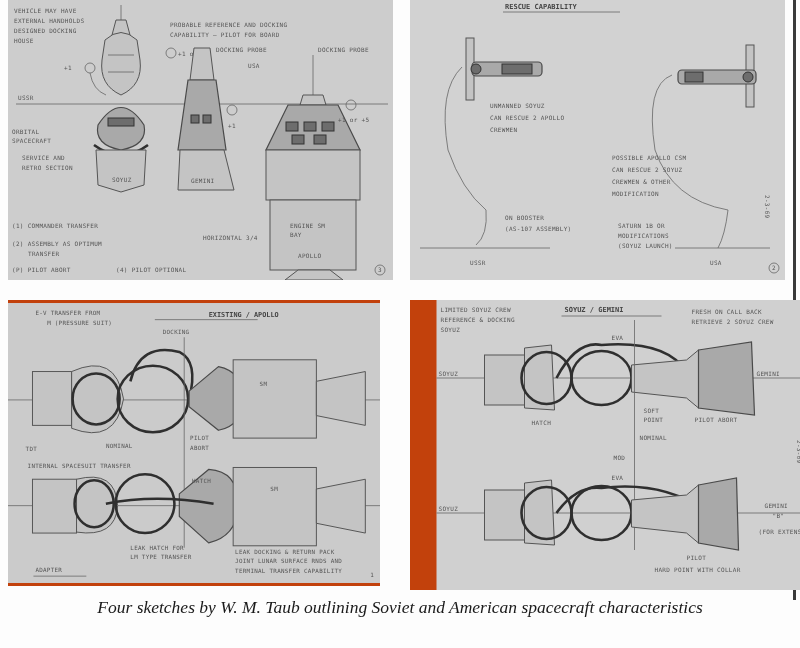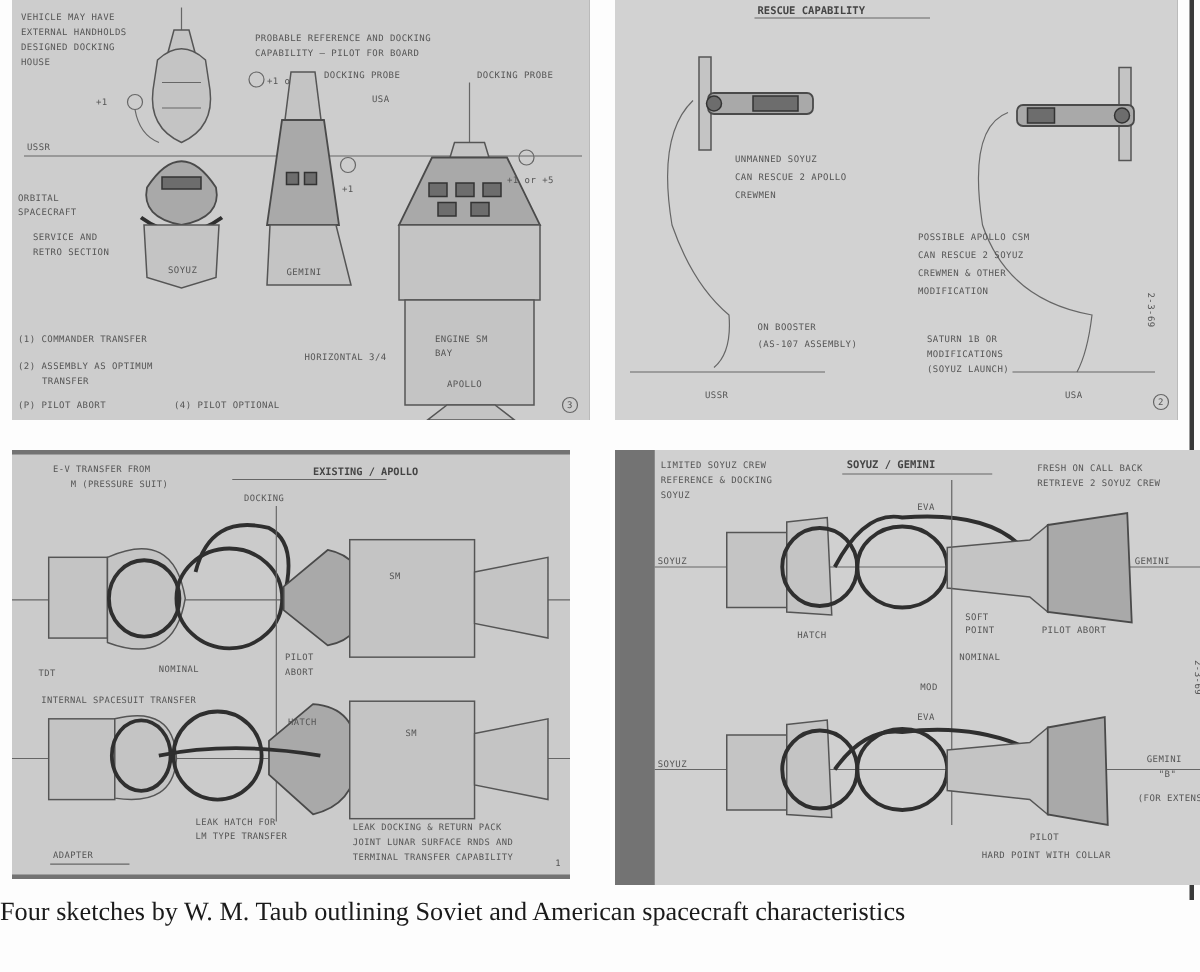--- a/index.html
+++ b/index.html
@@ -1,31 +1,31 @@
 <!DOCTYPE html>
 <html><head>
 <meta charset="utf-8">
 <style>
   html, body { margin:0; padding:0; }
   body { width:800px; height:648px; background:#fdfdfd; position:relative; overflow:hidden; font-family:"Liberation Serif", serif; }
-  .panel { position:absolute; background:#737373; overflow:hidden; }
+  .panel { position:absolute; background:#c2410c; overflow:hidden; }
   .panel svg { position:absolute; left:0; top:0; width:100%; height:100%; }
   .hand { font-family:"DejaVu Sans Mono", monospace; fill:#555; font-size:6px; letter-spacing:0.3px; }
   .hand-b { font-family:"DejaVu Sans Mono", monospace; fill:#444; font-size:7px; font-weight:bold; }
   .ink-thin { stroke:#666; fill:none; stroke-width:0.8; }
   .ink-heavy { stroke:#2f2f2f; fill:none; stroke-width:2.6; }
   .fill-mid { fill:#a9a9a9; stroke:#4a4a4a; stroke-width:1.2; }
   .fill-light { fill:#c4c4c4; stroke:#555; stroke-width:1; }
   .fill-dark { fill:#6d6d6d; stroke:#333; stroke-width:1; }
   #p1 { left:8px; top:0px; width:385px; height:280px; }
   #p2 { left:410px; top:0px; width:375px; height:280px; }
   #p3 { left:8px; top:300px; width:372px; height:286px; }
   #p4 { left:410px; top:300px; width:428px; height:290px; }
   .edge { position:absolute; right:4px; top:0; width:3px; height:600px; background:#3a3a3a; }
-  .caption { position:absolute; left:0; width:800px; top:597px; font-size:17.5px; line-height:21px; color:#1a1a1a; }
+  .caption { position:absolute; left:0; width:800px; top:597px; text-align:center; font-style:italic; font-size:17.5px; line-height:21px; color:#1a1a1a; }
   .caption div { white-space:nowrap; }
 </style>
 </head>
 <body>
 
 <div class="edge"></div>
 
 <div class="panel" id="p1">
   <svg viewBox="0 0 385 280">
     <rect x="0" y="0" width="385" height="280" fill="#cdcdcd"></rect>

